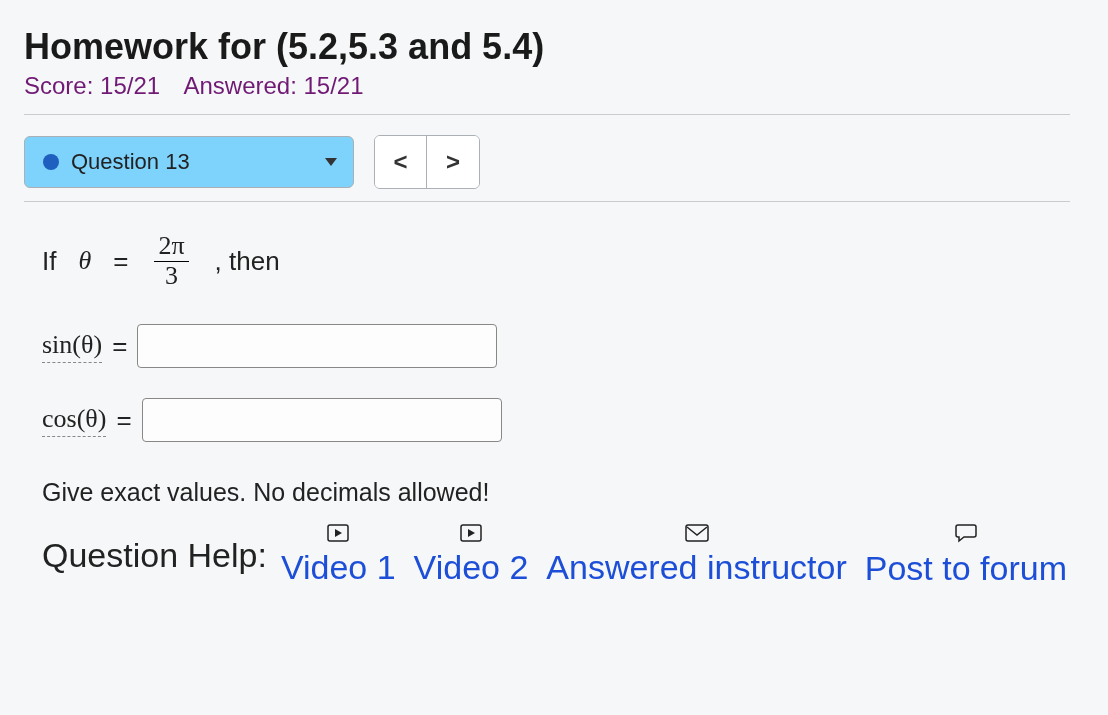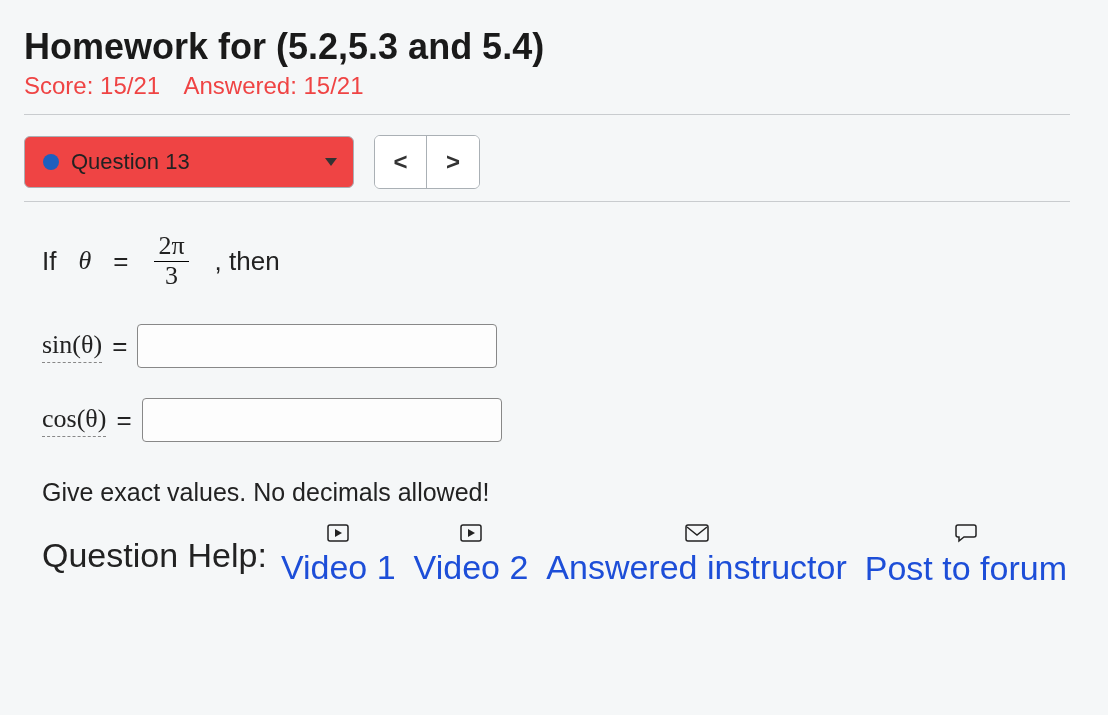--- a/index.html
+++ b/index.html
@@ -17,21 +17,21 @@
     padding: 20px 38px 0 24px;
   }
   .title {
     font-size: 36px;
     font-weight: 700;
     margin: 6px 0 4px 0;
     color: #1a1a1a;
   }
   .score-row {
     font-size: 24px;
-    color: #ef4444;
+    color: #701a75;
     margin-bottom: 14px;
   }
   .score-row span { margin-right: 18px; }
   hr.sep {
     border: none;
     border-top: 1px solid #c9cccf;
     margin: 8px 0 20px 0;
   }
   .nav-row {
     display: flex;
@@ -41,21 +41,21 @@
   }
   .q-dropdown {
     display: flex;
     align-items: center;
     justify-content: space-between;
     width: 330px;
     height: 52px;
     border: 1px solid #aab0b5;
     border-radius: 6px;
     padding: 0 16px 0 18px;
-    background: #ef4444;
+    background: #7dd3fc;
     font-size: 22px;
     cursor: pointer;
   }
   .q-dropdown .dot {
     width: 16px;
     height: 16px;
     border-radius: 50%;
     background: #1e5fbf;
     margin-right: 12px;
     flex-shrink: 0;

